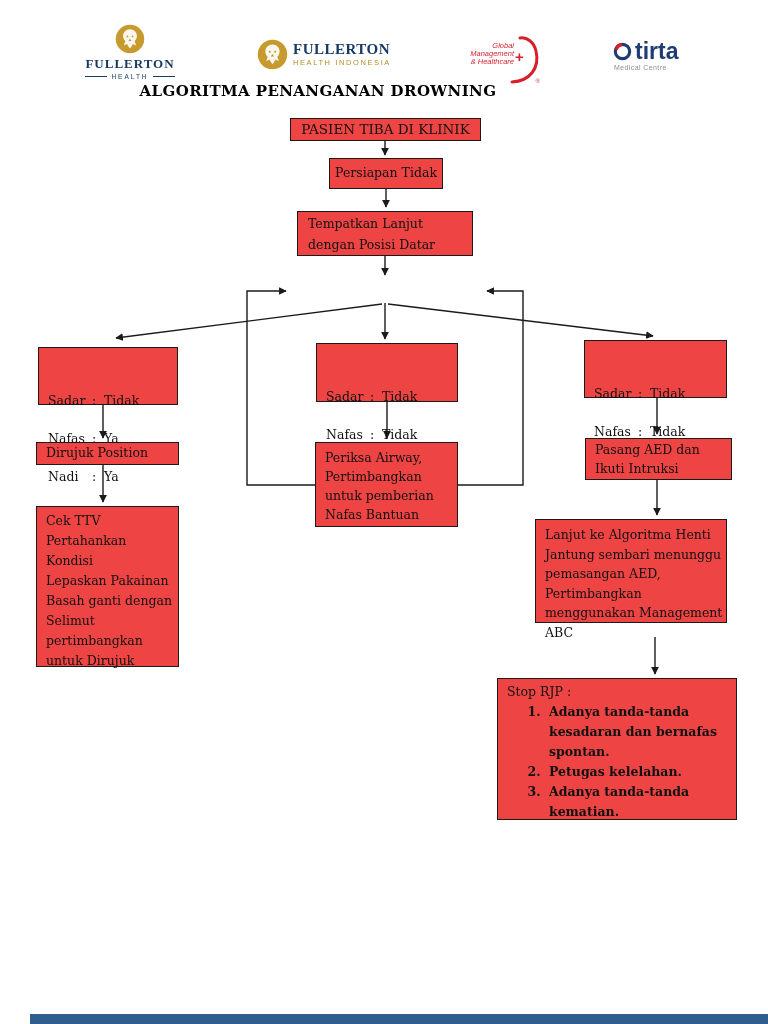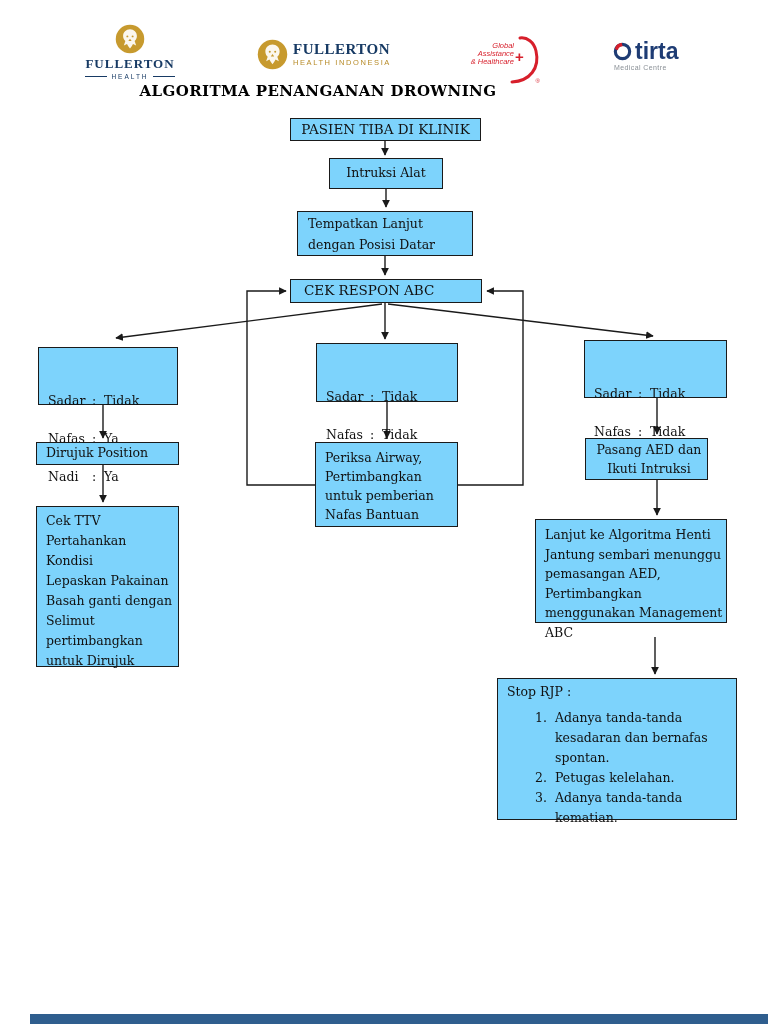--- a/index.html
+++ b/index.html
@@ -34,43 +34,43 @@
   .tirta-row{display:flex;align-items:center;gap:2px;text-align:right;}
   .tirta-swirl{width:21px;height:21px;}
   .tirta-name{font-family:"Liberation Sans",sans-serif;font-weight:bold;font-size:23px;
               color:#1e3c74;letter-spacing:0;line-height:22px;}
   .tirta-sub{font-family:"Liberation Sans",sans-serif;font-size:7px;color:#8a9096;
              margin-top:2px;margin-left:2px;letter-spacing:.4px;}
   .doc-title{position:absolute;left:0;top:82px;width:636px;text-align:center;
              font-weight:bold;font-size:15px;letter-spacing:.4px;color:#000;}
   
   .connectors{position:absolute;left:0;top:0;width:768px;height:1024px;z-index:1;pointer-events:none;}
-  .node{position:absolute;background:#7dd3fc;border:1.4px solid #1a1a1a;z-index:2;
+  .node{position:absolute;background:#ef4444;border:1.4px solid #1a1a1a;z-index:2;
         font-size:12.5px;line-height:19px;white-space:pre-line;box-sizing:border-box;}
   .n-start{left:290px;top:118px;width:191px;height:23px;text-align:center;
            font-size:13.5px;line-height:20px;}
   .n-persiapan{left:329px;top:158px;width:114px;height:31px;text-align:center;line-height:28px;}
   .n-tempatkan{left:297px;top:211px;width:176px;height:45px;padding:1px 0 0 10px;line-height:21px;}
   .n-cek{left:290px;top:279px;width:192px;height:24px;font-size:13.5px;line-height:21px;
          padding-left:13px;}
   .n-lstatus{left:38px;top:347px;width:140px;height:58px;}
   .n-recovery{left:36px;top:442px;width:143px;height:23px;padding-left:9px;line-height:20px;}
   .n-cekttv{left:36px;top:506px;width:143px;height:161px;padding:4px 2px 0 9px;line-height:20px;}
   .n-mstatus{left:316px;top:343px;width:142px;height:59px;}
   .n-periksa{left:315px;top:442px;width:143px;height:85px;padding:5px 0 0 9px;line-height:19px;}
   .n-rstatus{left:584px;top:340px;width:143px;height:58px;}
-  .n-pasang{left:585px;top:438px;width:123px;height:42px;padding:1px 4px 0 9px;line-height:19px;text-align:center;}
+  .n-pasang{left:585px;top:438px;width:147px;height:42px;padding:1px 4px 0 9px;line-height:19px;}
   .n-lanjut{left:535px;top:519px;width:192px;height:104px;padding:5px 0 0 9px;line-height:19.5px;}
   .n-stop{left:497px;top:678px;width:240px;height:142px;padding:3px 4px 0 9px;line-height:20px;
           white-space:normal;}
   .status-rows{padding:5px 0 0 9px;}
   .status-row{display:flex;line-height:19px;}
   .status-label{width:44px;}
   .status-sep{width:12px;}
-  .stop-list{margin:6px;padding:0 0 0 38px;}
+  .stop-list{margin:0;padding:0 0 0 38px;font-weight:bold;}
   .stop-list li{padding-left:4px;}
   .bottom-bar{position:absolute;left:30px;right:0;bottom:0;height:10px;background:#2f5e8e;}
 </style>
 </head>
 <body>
 
 <div class="page">
 
   <div class="logo logo-fh">
     <span class="lion">
@@ -100,21 +100,21 @@
     </span>
     <div>
       <div class="fhi-name">FULLERTON</div>
       <div class="fhi-sub">HEALTH INDONESIA</div>
     </div>
   </div>
 
   <div class="logo logo-gah">
     <div class="gah-text">
       <div>Global</div>
-      <div>Assistance</div>
+      <div>Management</div>
       <div>&amp; Healthcare</div>
     </div>
     <div class="gah-cross">+</div>
     <span class="gah-swoosh">
       <svg viewBox="0 0 34 52" width="34" height="52">
         <path d="M4 48 C 22 47, 32 34, 28 17 C 26 8, 19 3, 12 4" stroke="#d71f2b" fill="none" stroke-width="3" stroke-linecap="round"></path>
       </svg>
     </span>
     <div class="gah-reg">®</div>
   </div>
@@ -152,24 +152,23 @@
       <line x1="387" y1="402" x2="387" y2="438" marker-end="url(#ah)"></line>
       <line x1="657" y1="398" x2="657" y2="434" marker-end="url(#ah)"></line>
       <line x1="657" y1="480" x2="657" y2="515" marker-end="url(#ah)"></line>
       <line x1="655" y1="637" x2="655" y2="674" marker-end="url(#ah)"></line>
       <path d="M315 485 L247 485 L247 291 L286 291" marker-end="url(#ah)"></path>
       <path d="M458 485 L523 485 L523 291 L487 291" marker-end="url(#ah)"></path>
     </g>
   </svg>
 
   <div class="node n-start">PASIEN TIBA DI KLINIK</div>
-  <div class="node n-persiapan">Intruksi Alat</div>
+  <div class="node n-persiapan">Persiapan Tidak</div>
   <div class="node n-tempatkan">Tempatkan Lanjut
 dengan Posisi Datar</div>
-  <div class="node n-cek">CEK RESPON ABC</div>
 
   <div class="node n-lstatus">
     <div class="status-rows">
       <div class="status-row">
         <span class="status-label">Sadar</span><span class="status-sep">:</span><span>Tidak</span>
       </div>
       <div class="status-row">
         <span class="status-label">Nafas</span><span class="status-sep">:</span><span>Ya</span>
       </div>
       <div class="status-row">

